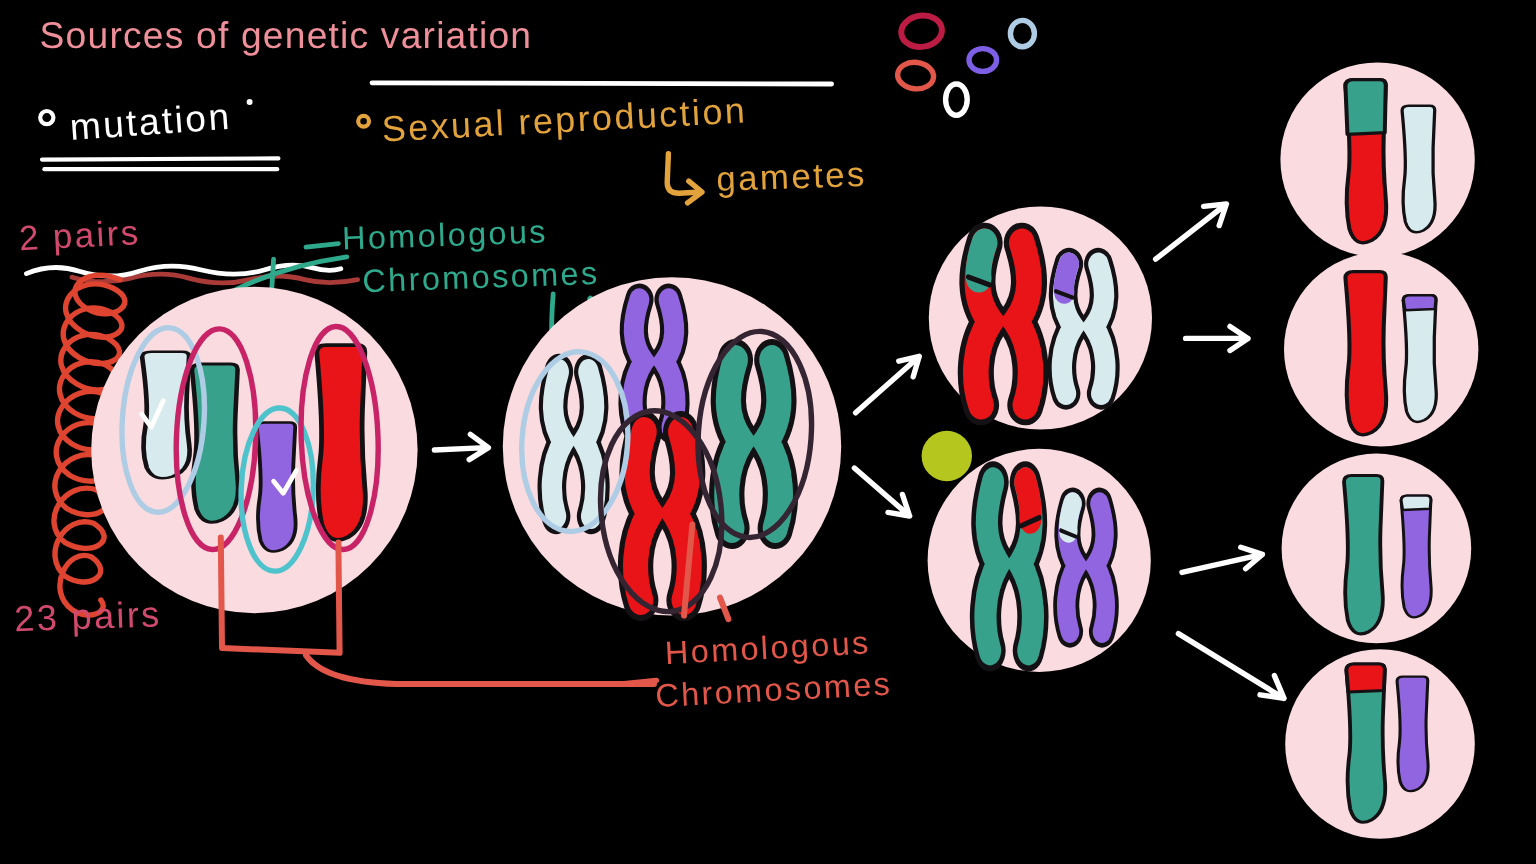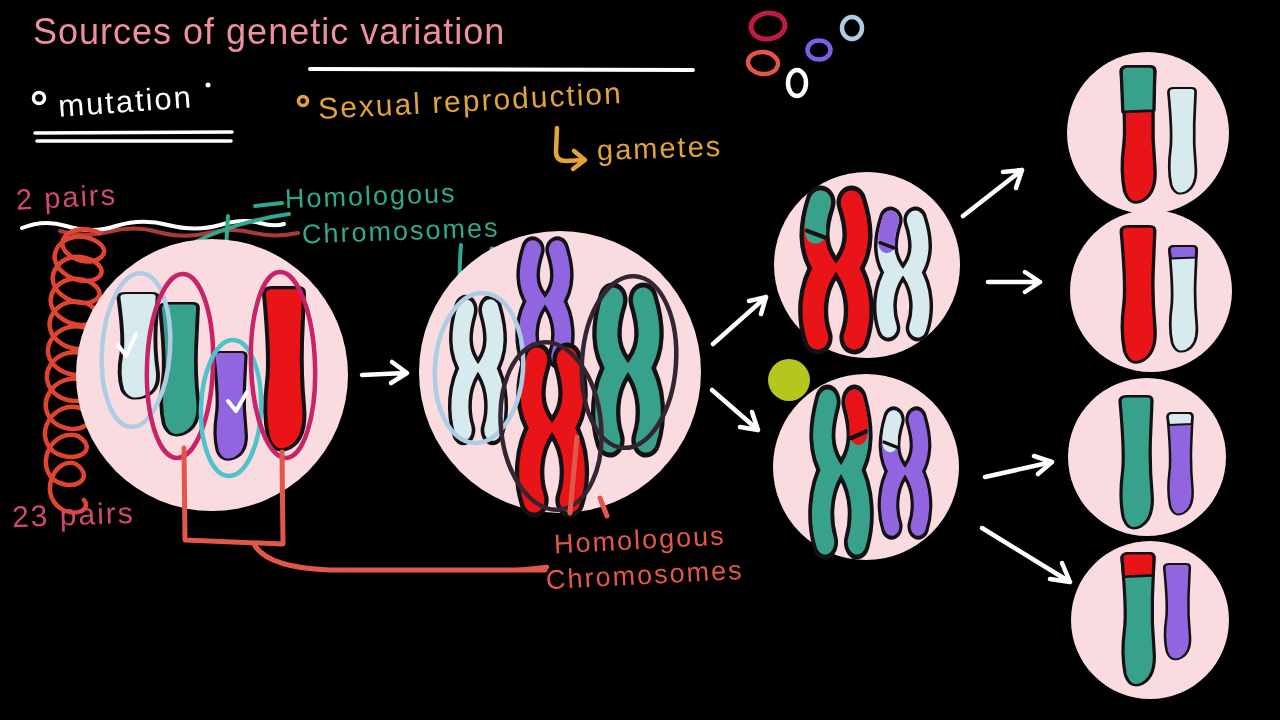--- a/index.html
+++ b/index.html
@@ -1,20 +1,20 @@
 <!DOCTYPE html>
 <html style="--bg: #000000; --white: #ffffff; --title-pink: #ef8f9a; --orange: #e2a33c; --teal-text: #2fa98c; --pink-label: #d14a6e; --red-label: #e2574a; --coil-red: #de4430; --wavy-red: #a83a38; --cell-pink: #f9dbe0; --chromo-teal: #38a18c; --chromo-lightblue: #d7eaee; --chromo-purple: #9165e0; --chromo-red: #e81418; --loop-crimson: #c72366; --loop-cyan: #4fc3cc; --loop-paleblue: #aecde4; --loop-dark: #352533; --yellow-dot: #b5c71f; --ring-crimson: #bc1c44; --ring-purple: #7d5fe6; --outline-black: #141114;"><head>
 <meta charset="utf-8">
 <style>
   html,body{margin:0;padding:0;background:#000;}
   #frame{position:relative;width:1280px;height:720px;background:var(--bg,#000);overflow:hidden;
          font-family:"Liberation Sans",sans-serif;}
   #canvas{position:absolute;left:0;top:0;}
   .txt{position:absolute;white-space:nowrap;line-height:1;}
-  .title{font-size:36px;font-weight:500;letter-spacing:1px;color:var(--title-pink);}
+  .title{font-size:31px;font-weight:500;letter-spacing:1px;color:var(--title-pink);}
   .hand{letter-spacing:2px;}
   .w{color:var(--white);}
   .o{color:var(--orange);}
   .t{color:var(--teal-text);}
   .p{color:var(--pink-label);}
   .r{color:var(--red-label);}
   
   .f-cell{fill:var(--cell-pink);}
   .f-teal{fill:var(--chromo-teal);} .f-lb{fill:var(--chromo-lightblue);}
   .f-pu{fill:var(--chromo-purple);} .f-red{fill:var(--chromo-red);}

